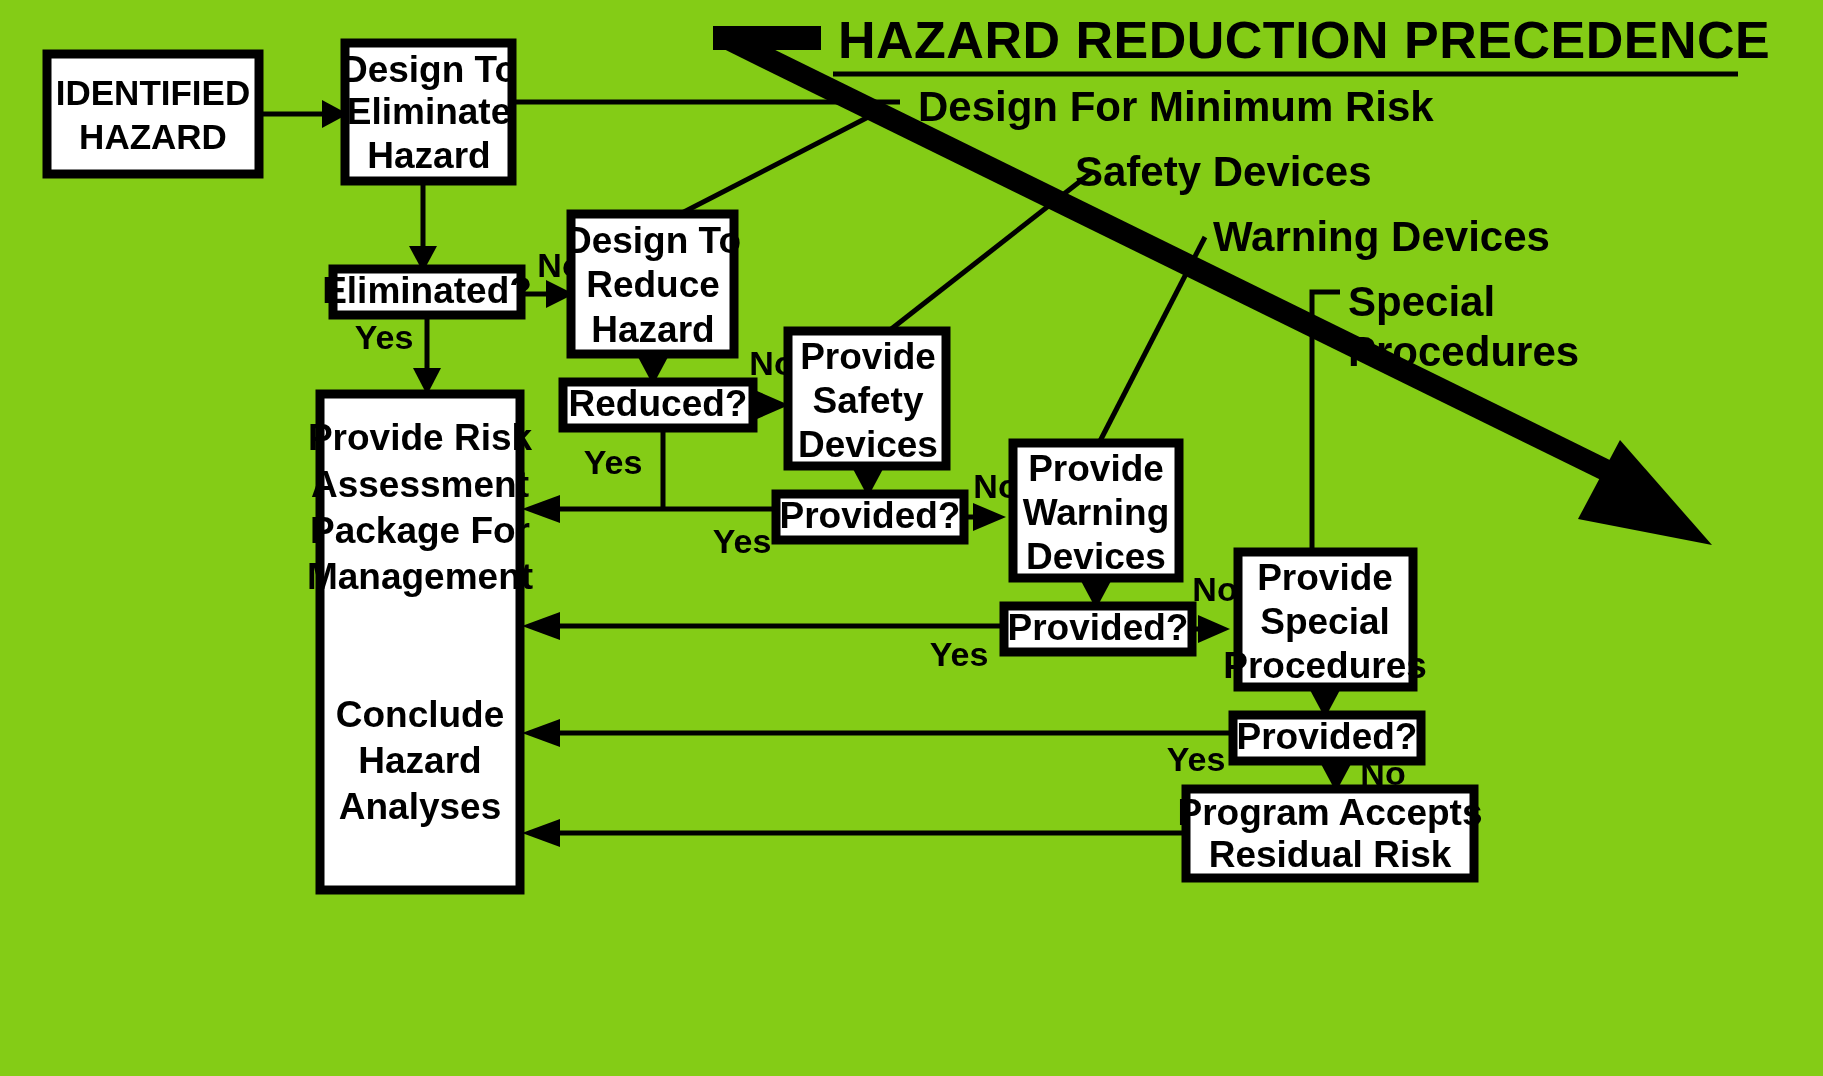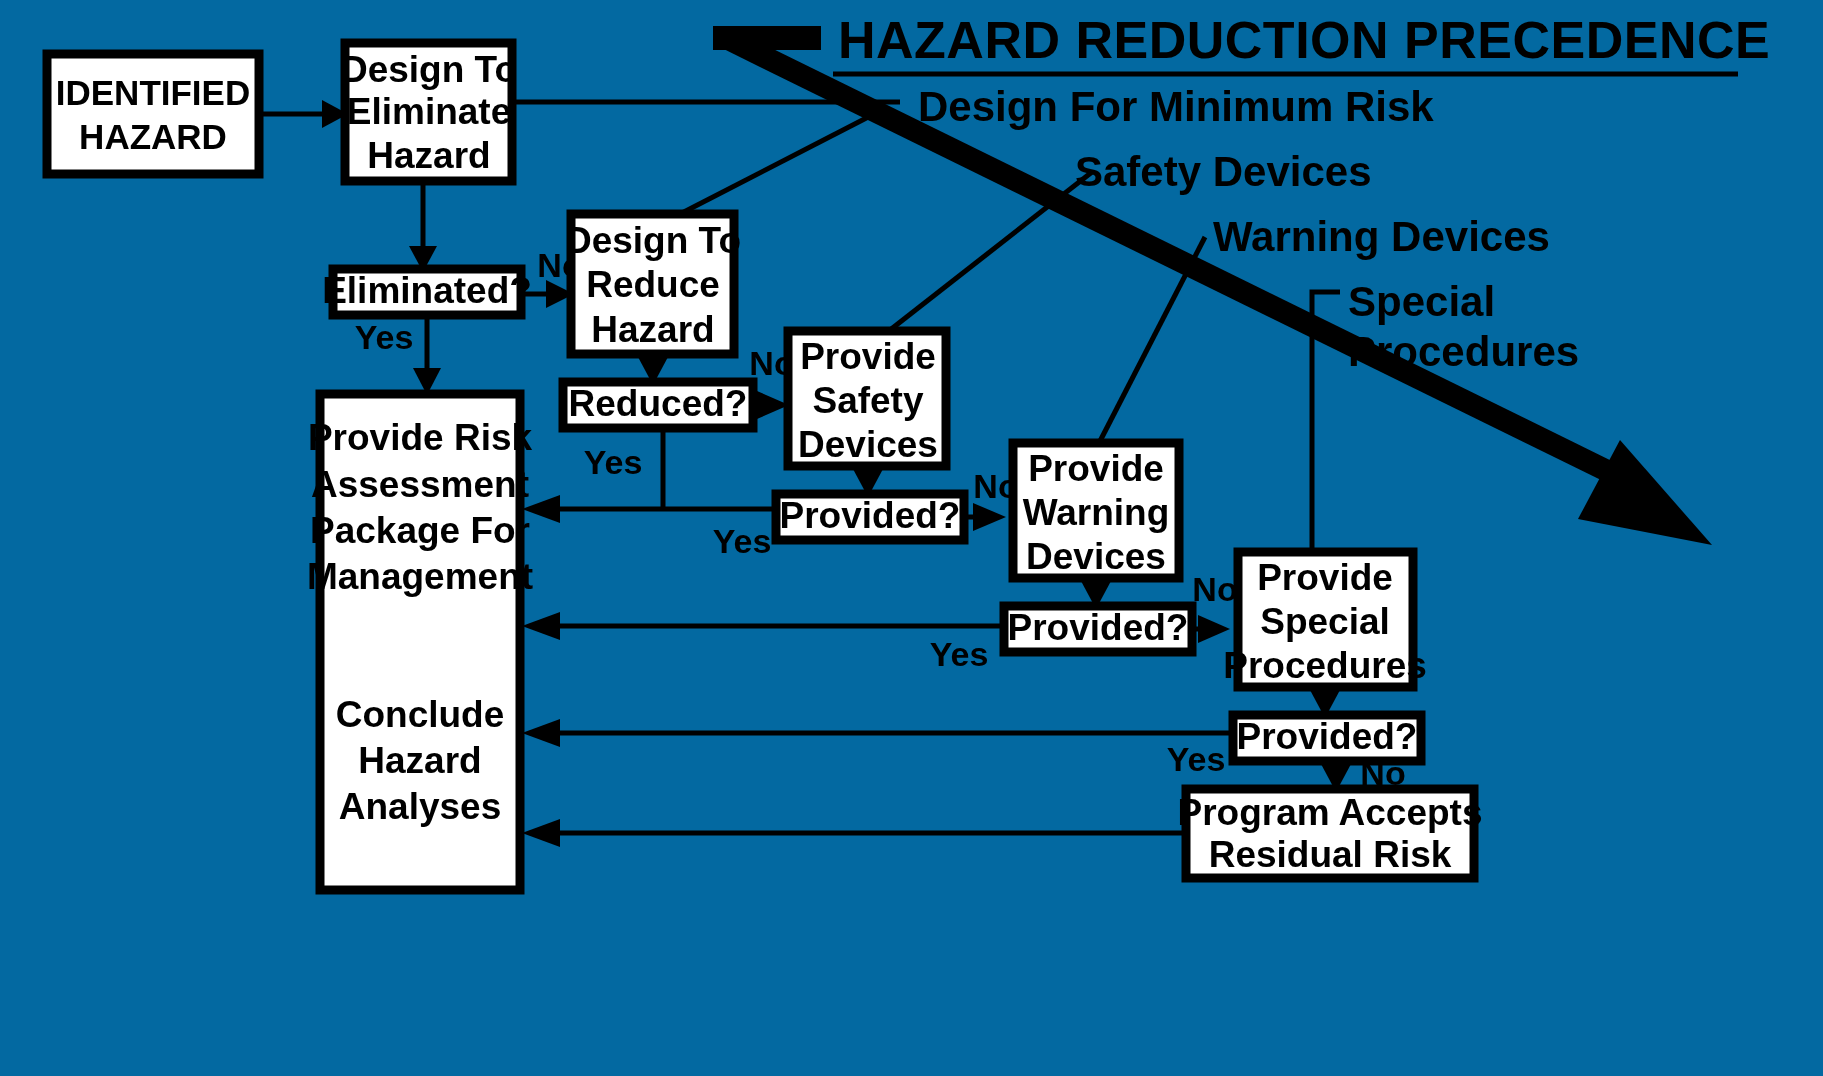--- a/index.html
+++ b/index.html
@@ -1,18 +1,18 @@
 <!DOCTYPE html>
 <html><head>
 <meta charset="utf-8">
 <style>
   html,body{margin:0;padding:0;background:#ffffff;}
   body{width:1823px;height:1076px;overflow:hidden;
        font-family:"Liberation Sans",sans-serif;}
-  #stage{position:relative;width:1823px;height:1076px;background:#0369a1;}
+  #stage{position:relative;width:1823px;height:1076px;background:#84cc16;}
   svg#diagram{position:absolute;inset:0;width:1823px;height:1076px;}
   .bx{fill:#ffffff;stroke:#000000;}
   .bx-thick{stroke-width:9;}
   .lnk{stroke:#000000;fill:none;stroke-width:5;}
   .leader{stroke:#000000;fill:none;stroke-width:5;}
   .bigarrow{stroke:#000000;fill:none;stroke-width:22;stroke-linecap:butt;}
   .arrowhead{fill:#000000;stroke:none;}
   text{font-family:"Liberation Sans",sans-serif;fill:#000;}
   .boxtxt{font-weight:bold;font-size:37px;text-anchor:middle;dominant-baseline:middle;}
   .boxtxt-sm{font-weight:bold;font-size:35px;text-anchor:middle;dominant-baseline:middle;}

